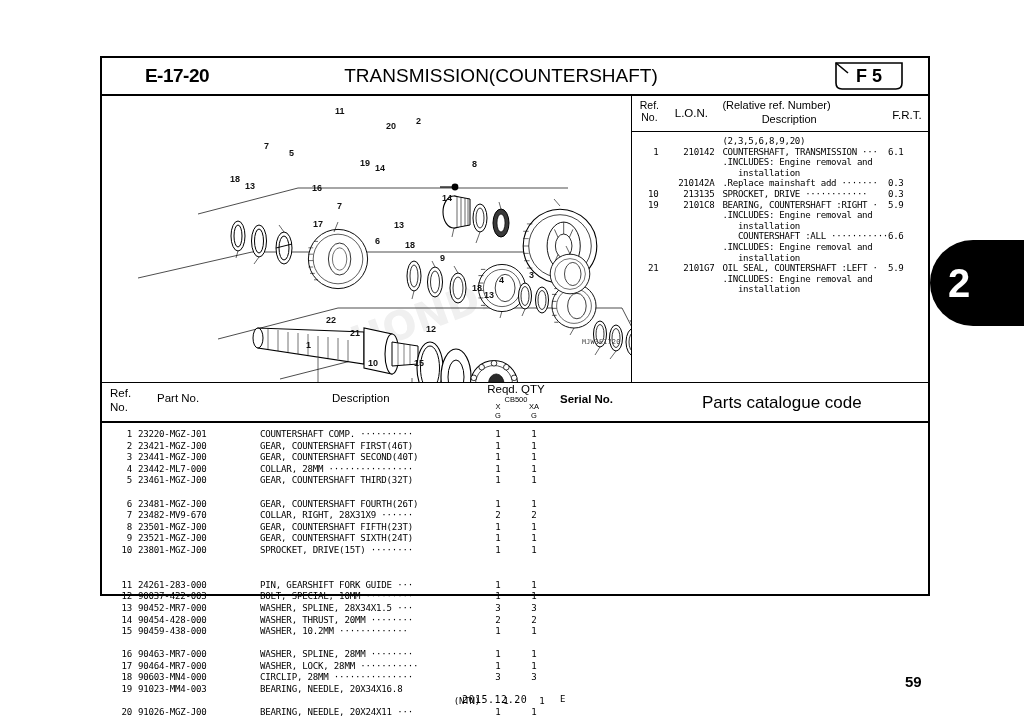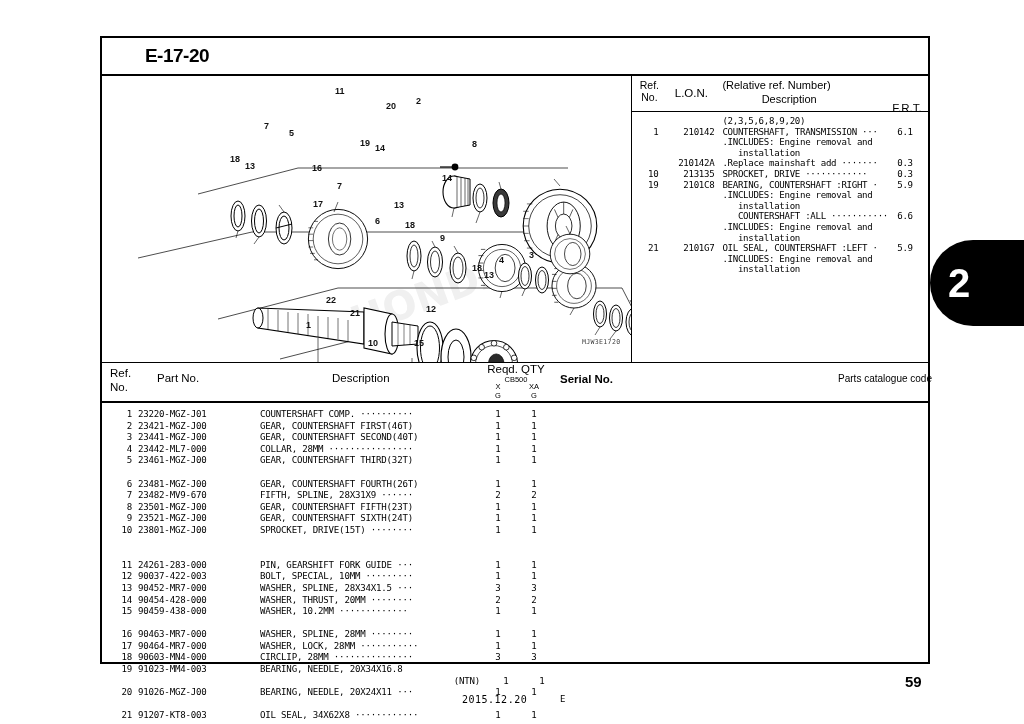--- a/index.html
+++ b/index.html
@@ -20,23 +20,23 @@
   #page {
     position: absolute;
     left: 0; top: 0;
     width: 1024px; height: 724px;
     background: #fff;
   }
 
   .frame {
     position: absolute;
     left: 100px;
-    top: 36px;
+    top: 56px;
     width: 830px;
-    height: 628px;
+    height: 540px;
     border: 2px solid #000;
     box-sizing: border-box;
   }
 
   
   .header-bar {
     position: absolute;
     left: 0; top: 0;
     width: 100%;
     height: 38px;
@@ -135,38 +135,38 @@
     flex: 1;
     padding-top: 2px;
     padding-left: 6px;
     line-height: 1.3;
     font-size: 11px;
   }
   .rt-head .c-desc .l2 { display:block; text-align:center; padding-right: 18px;}
   .rt-head .c-frt {
     width: 42px;
     text-align: center;
-    padding-top: 26px;
+    padding-top: 13px;
     font-size: 11.5px;
     margin-left: 12px;
   }
 
   .rt-body {
     position: relative;
     padding: 4px 0 0 0;
     font-family: "DejaVu Sans Mono", monospace;
     font-size: 9.1px;
     line-height: 10.6px;
     letter-spacing: -0.3px;
   }
   .rt-row { display: flex; white-space: pre; }
   .rt-row .rn { width: 26px; text-align: right; }
   .rt-row .lon { width: 56px; text-align: right; padding-right: 4px;}
   .rt-row .dsc { flex: 1; padding-left: 4px; }
-  .rt-row .frt { width: 34px; text-align: center; padding-right: 6px; }
+  .rt-row .frt { width: 34px; text-align: left; padding-right: 6px; }
 
   
   .parts {
     position: absolute;
     left: 0;
     top: 324px;
     width: 100%;
     bottom: 0;
     box-sizing: border-box;
     border-top: 1.5px solid #000;
@@ -200,21 +200,21 @@
     position: absolute; left: 378px; top: 20px;
     width: 72px; font-size: 7.5px;
     display: flex;
   }
   .pt-head .h-cols div { flex: 1; text-align: center; line-height: 8.5px;}
   .pt-head .h-serial {
     position: absolute; left: 458px; top: 10px; font-size: 11.5px; font-weight: bold;
   }
   .pt-head .h-catcode {
     position: absolute; left: 600px; top: 10px;
-    width: 230px; text-align: right; font-size: 10px;
+    width: 230px; text-align: left; font-size: 17px;
   }
 
   .pt-body {
     position: relative;
     padding-top: 6px;
     font-family: "DejaVu Sans Mono", monospace;
     font-size: 9.1px;
     line-height: 11.6px;
     letter-spacing: -0.2px;
   }
@@ -292,20 +292,30 @@
 </style>
 </head>
 <body>
 
 <div id="page">
 
   <div class="frame">
 
     <div class="header-bar">
       <div class="hdr-code">E-17-20</div>
+      <div class="hdr-title">TRANSMISSION(COUNTERSHAFT)</div>
+      <div class="hdr-fig">
+        <div class="fig-badge">
+          <svg width="74" height="30" viewBox="0 0 74 30">
+            <path d="M4 2 L70 2 L70 22 Q70 28 64 28 L10 28 Q4 28 4 22 Z" fill="none" stroke="#000" stroke-width="1.6"></path>
+            <line x1="4" y1="2" x2="16" y2="12" stroke="#000" stroke-width="1.6"></line>
+          </svg>
+          <span>F 5</span>
+        </div>
+      </div>
     </div>
 
     <div class="upper">
 
       <div class="diagram-pane">
 
         <svg class="dwg" viewBox="0 0 578 286">
           <defs>
             <g id="gearwheel">
               <circle cx="0" cy="0" r="34" fill="#fff" stroke="#000" stroke-width="1.1"></circle>
@@ -659,21 +669,21 @@
         <div class="h-catcode">Parts catalogue code</div>
       </div>
       <div class="pt-body" id="pt-body">
           <div class="pt-row"><span class="c1">1</span><span class="c2">23220-MGZ-J01</span><span class="c3">COUNTERSHAFT COMP. ··········</span><span class="c4">1</span><span class="c5">1</span></div>
           <div class="pt-row"><span class="c1">2</span><span class="c2">23421-MGZ-J00</span><span class="c3">GEAR, COUNTERSHAFT FIRST(46T)</span><span class="c4">1</span><span class="c5">1</span></div>
           <div class="pt-row"><span class="c1">3</span><span class="c2">23441-MGZ-J00</span><span class="c3">GEAR, COUNTERSHAFT SECOND(40T)</span><span class="c4">1</span><span class="c5">1</span></div>
           <div class="pt-row"><span class="c1">4</span><span class="c2">23442-ML7-000</span><span class="c3">COLLAR, 28MM ················</span><span class="c4">1</span><span class="c5">1</span></div>
           <div class="pt-row"><span class="c1">5</span><span class="c2">23461-MGZ-J00</span><span class="c3">GEAR, COUNTERSHAFT THIRD(32T)</span><span class="c4">1</span><span class="c5">1</span></div>
           <div class="pt-row"><span class="c1"></span><span class="c2"></span><span class="c3"></span><span class="c4"></span><span class="c5"></span></div>
           <div class="pt-row"><span class="c1">6</span><span class="c2">23481-MGZ-J00</span><span class="c3">GEAR, COUNTERSHAFT FOURTH(26T)</span><span class="c4">1</span><span class="c5">1</span></div>
-          <div class="pt-row"><span class="c1">7</span><span class="c2">23482-MV9-670</span><span class="c3">FIFTH, SPLINE, 28X31X9 ······</span><span class="c4">2</span><span class="c5">2</span></div>
+          <div class="pt-row"><span class="c1">7</span><span class="c2">23482-MV9-670</span><span class="c3">COLLAR, RIGHT, 28X31X9 ······</span><span class="c4">2</span><span class="c5">2</span></div>
           <div class="pt-row"><span class="c1">8</span><span class="c2">23501-MGZ-J00</span><span class="c3">GEAR, COUNTERSHAFT FIFTH(23T)</span><span class="c4">1</span><span class="c5">1</span></div>
           <div class="pt-row"><span class="c1">9</span><span class="c2">23521-MGZ-J00</span><span class="c3">GEAR, COUNTERSHAFT SIXTH(24T)</span><span class="c4">1</span><span class="c5">1</span></div>
           <div class="pt-row"><span class="c1">10</span><span class="c2">23801-MGZ-J00</span><span class="c3">SPROCKET, DRIVE(15T) ········</span><span class="c4">1</span><span class="c5">1</span></div>
           <div class="pt-row"><span class="c1"></span><span class="c2"></span><span class="c3"></span><span class="c4"></span><span class="c5"></span></div>
           <div class="pt-row"><span class="c1"></span><span class="c2"></span><span class="c3"></span><span class="c4"></span><span class="c5"></span></div>
           <div class="pt-row"><span class="c1">11</span><span class="c2">24261-283-000</span><span class="c3">PIN, GEARSHIFT FORK GUIDE ···</span><span class="c4">1</span><span class="c5">1</span></div>
           <div class="pt-row"><span class="c1">12</span><span class="c2">90037-422-003</span><span class="c3">BOLT, SPECIAL, 10MM ·········</span><span class="c4">1</span><span class="c5">1</span></div>
           <div class="pt-row"><span class="c1">13</span><span class="c2">90452-MR7-000</span><span class="c3">WASHER, SPLINE, 28X34X1.5 ···</span><span class="c4">3</span><span class="c5">3</span></div>
           <div class="pt-row"><span class="c1">14</span><span class="c2">90454-428-000</span><span class="c3">WASHER, THRUST, 20MM ········</span><span class="c4">2</span><span class="c5">2</span></div>
           <div class="pt-row"><span class="c1">15</span><span class="c2">90459-438-000</span><span class="c3">WASHER, 10.2MM ·············</span><span class="c4">1</span><span class="c5">1</span></div>

